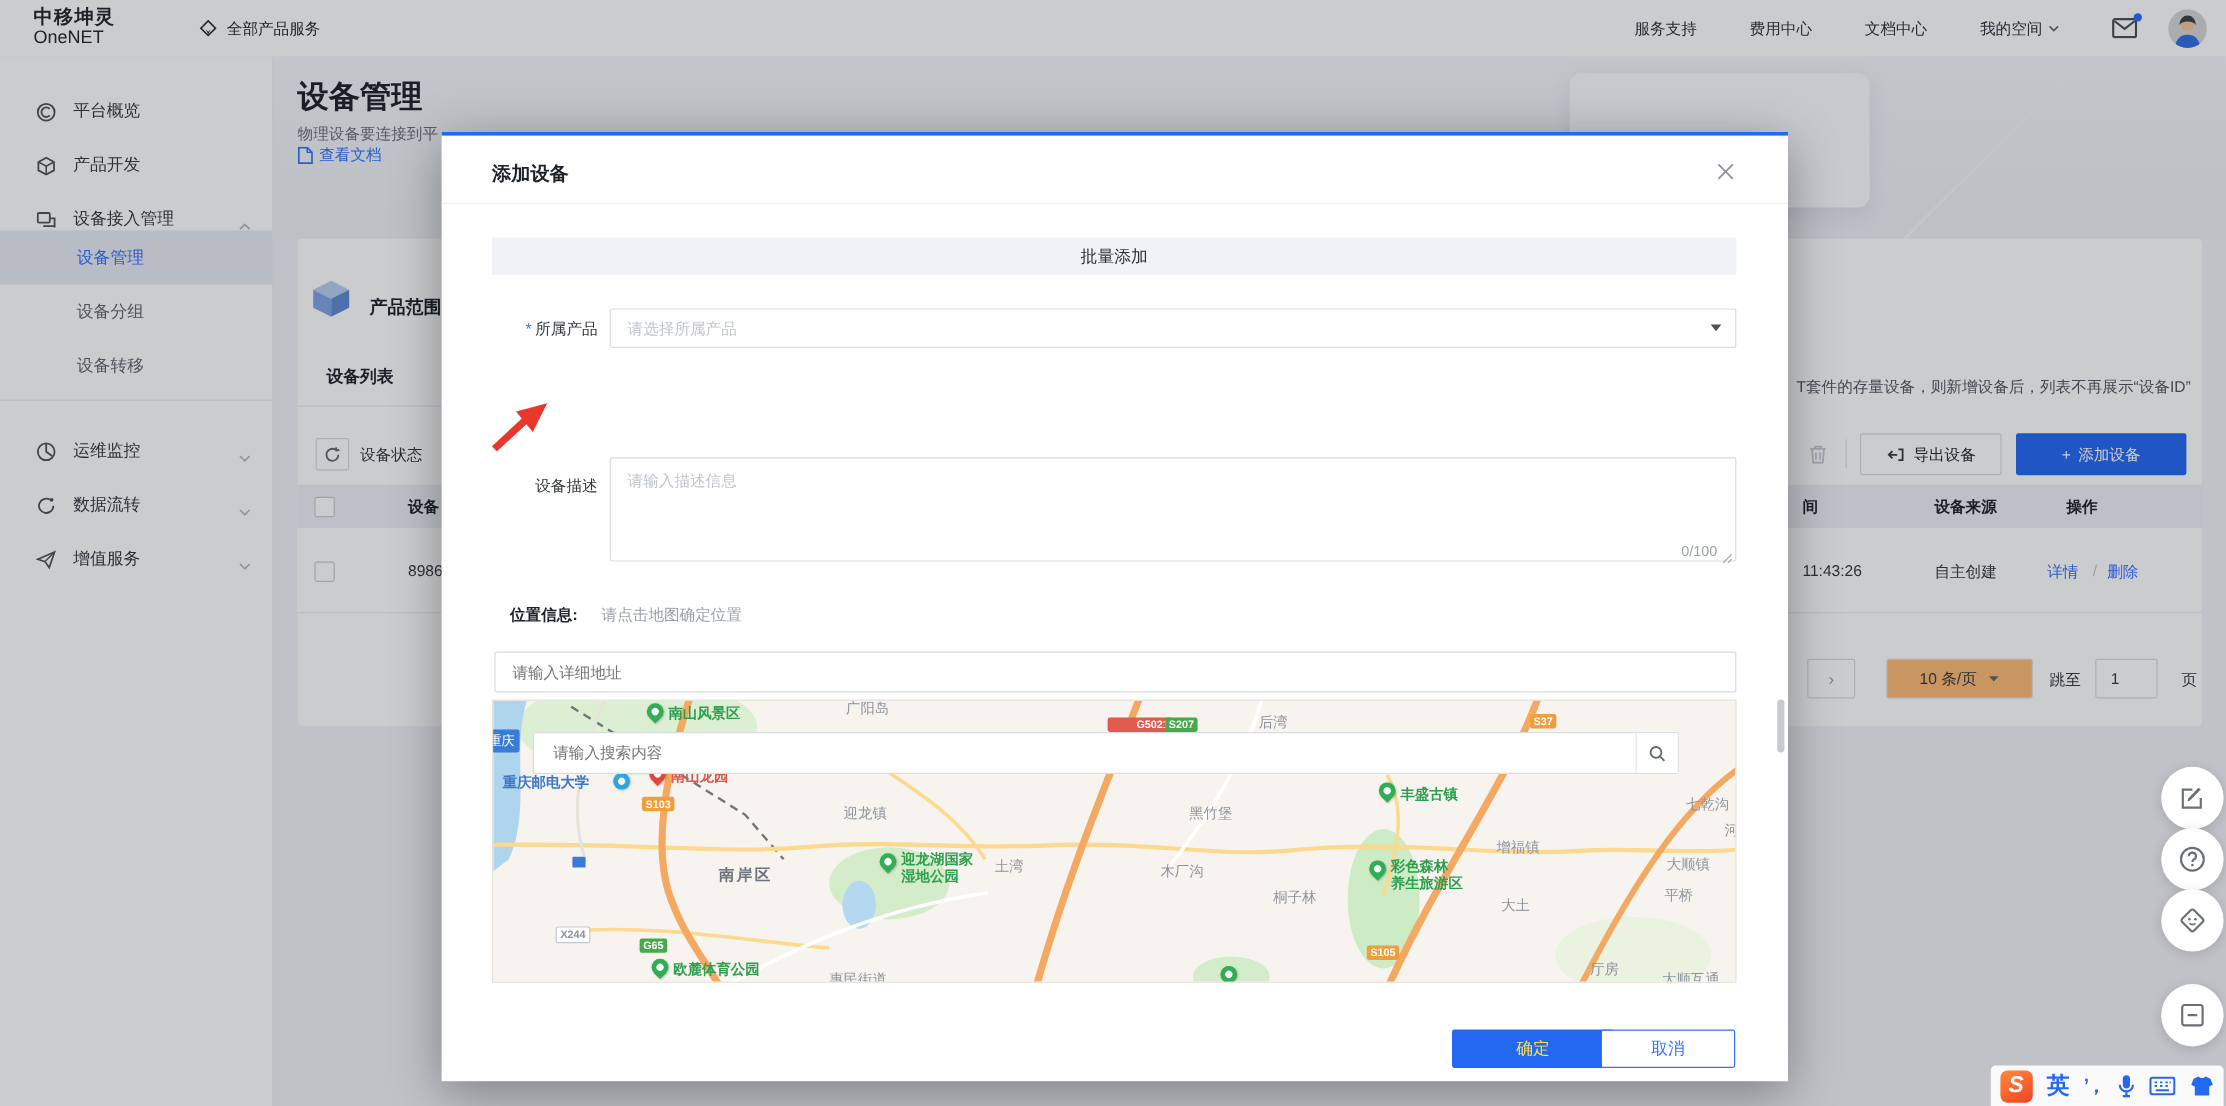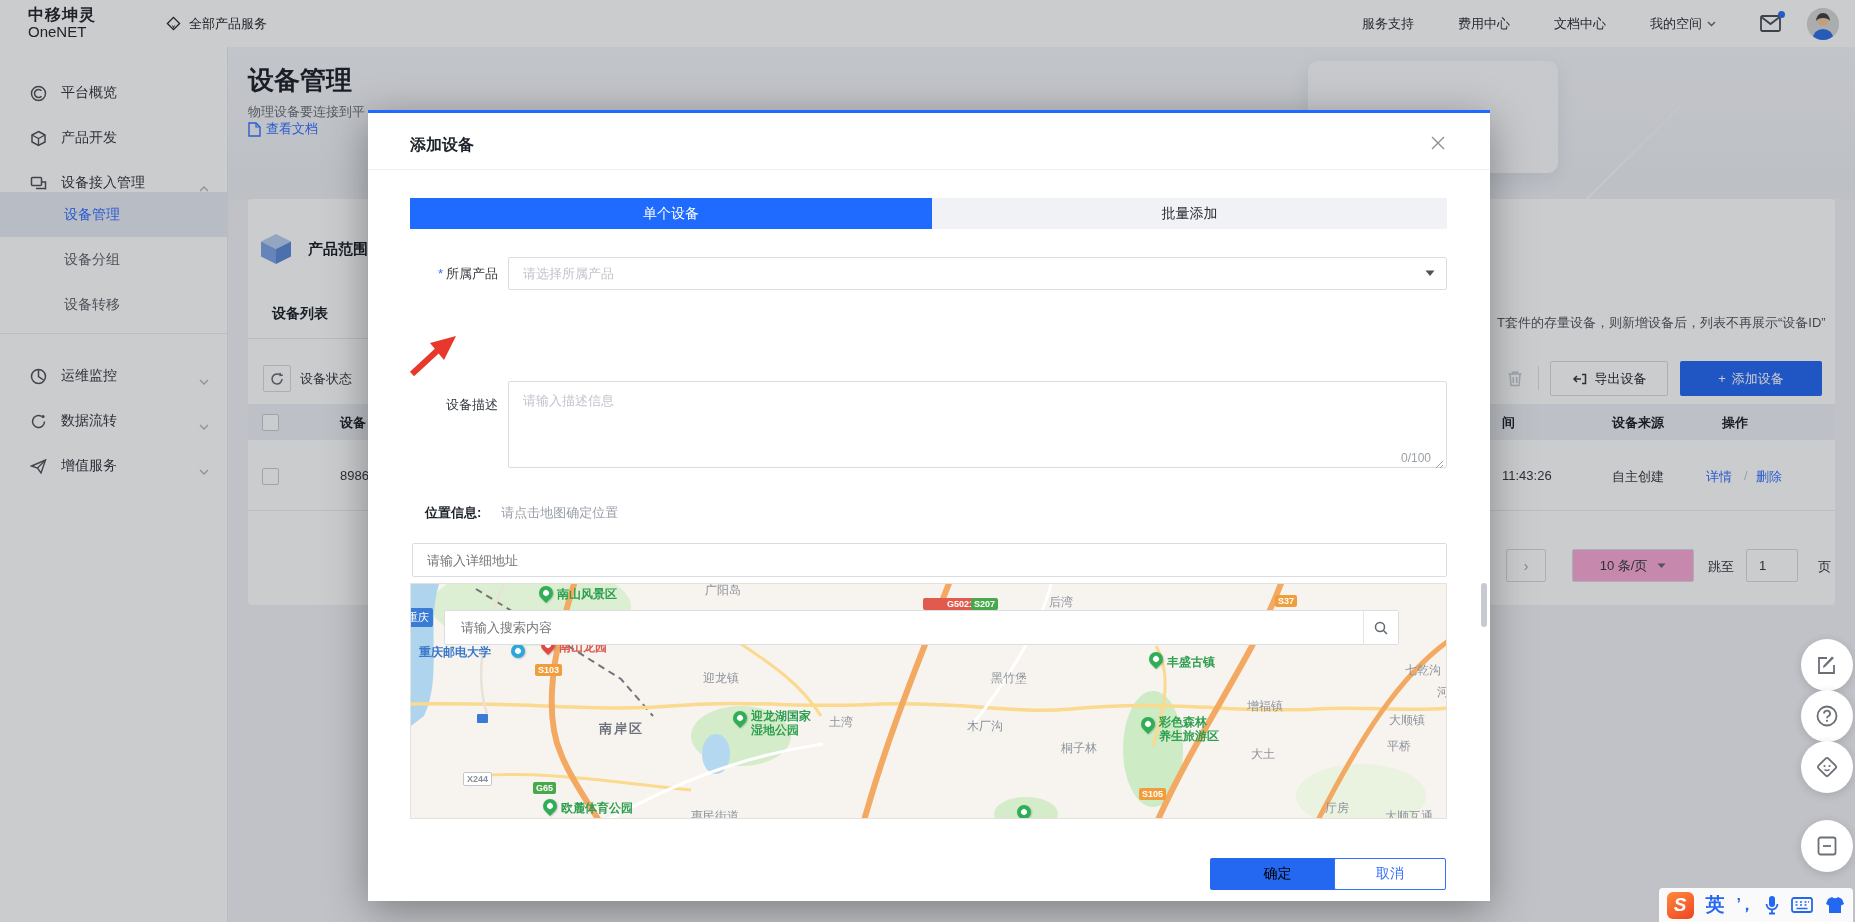--- a/index.html
+++ b/index.html
@@ -32,40 +32,40 @@
   .content{position:absolute;left:228px;top:47px;right:0;bottom:0;background:#f1f3f6;z-index:5;}
   .head-band{position:absolute;left:0;top:0;width:100%;height:152px;background:linear-gradient(180deg,#f4f6f9,#edf0f4);overflow:hidden;}
   .deco-a{position:absolute;left:1080px;top:14px;width:250px;height:112px;background:#fbfcfe;border-radius:10px;box-shadow:0 6px 18px rgba(90,110,140,.12);}
   .deco-b{position:absolute;left:1038px;top:96px;width:62px;height:42px;background:#f2f5f9;border-radius:6px;}
   .deco-c{position:absolute;left:1178px;top:100px;width:48px;height:30px;background:#d6e4f5;border-radius:4px;}
   .deco-line{position:absolute;background:linear-gradient(135deg,rgba(255,255,255,.0),rgba(255,255,255,.8));width:2px;height:220px;transform:rotate(45deg);}
   .page-title{position:absolute;left:20px;top:16px;font-size:26px;font-weight:700;color:#1d2129;}
   .page-sub{position:absolute;left:20px;top:56px;font-size:13px;color:#6a7077;white-space:nowrap;width:130px;overflow:hidden;}
   .doc-link{position:absolute;left:20px;top:73px;display:flex;align-items:center;gap:5px;font-size:13px;color:#3370ff;cursor:pointer;}
   .card{position:absolute;left:20px;top:152px;right:20px;height:406px;background:#fff;border-radius:4px;}
-  .scope{position:absolute;left:30px;top:185px;display:flex;align-items:center;gap:14px;}
+  .scope{position:absolute;left:30px;top:185px;display:flex;align-items:flex-end;gap:14px;}
   .scope-title{font-size:15px;font-weight:700;color:#1d2129;}
   .list-tab{position:absolute;left:44px;top:258px;font-size:14px;font-weight:700;color:#1d2129;cursor:pointer;}
   .tab-line{position:absolute;left:20px;top:291px;width:120px;height:1px;background:#e8eaee;}
   .refresh-box{position:absolute;left:35px;top:318px;width:28px;height:27px;border:1px solid #d8dbe0;border-radius:2px;background:#fff;display:flex;align-items:center;justify-content:center;cursor:pointer;box-sizing:border-box;}
   .status-filter{position:absolute;left:72px;top:323px;font-size:13px;color:#33373d;cursor:pointer;}
   .notice{position:absolute;left:1269px;top:267px;width:350px;font-size:13px;color:#53575e;}
   .trash-box{position:absolute;left:1272px;top:317px;width:30px;height:28px;display:flex;align-items:center;justify-content:center;cursor:default;}
   .tool-divider{position:absolute;left:1310px;top:319px;width:1px;height:24px;background:#dfe2e6;}
   .btn-export{position:absolute;left:1322px;top:314px;width:118px;height:35px;background:#fff;border:1px solid #d8dbe0;border-radius:2px;display:flex;align-items:center;justify-content:center;gap:8px;font-size:13px;color:#23262b;cursor:pointer;box-sizing:border-box;}
   .btn-add{position:absolute;left:1452px;top:314px;width:142px;height:35px;background:#2468f2;border-radius:2px;display:flex;align-items:center;justify-content:center;gap:6px;font-size:13px;color:#fff;cursor:pointer;}
   .thead{position:absolute;left:20px;top:357px;width:1587px;height:36px;background:#edf0f5;}
   .trow{position:absolute;left:20px;top:393px;width:1587px;height:70px;background:#fff;border-bottom:1px solid #ebedf0;}
   .cell{position:absolute;font-size:13px;color:#1d2129;white-space:nowrap;}
   .cell.h{font-weight:700;}
   .cell.gray{color:#33373d;}
   .cell.link{color:#3370ff;cursor:pointer;}
   .checkbox{position:absolute;width:15px;height:15px;border:1px solid #c7ccd4;border-radius:2px;background:#fff;cursor:pointer;}
   .pg-prev{position:absolute;left:1278px;top:502px;width:40px;height:33px;border:1px solid #d8dbe0;border-radius:2px;display:flex;align-items:center;justify-content:center;color:#9aa0a8;font-size:14px;background:#fff;cursor:pointer;box-sizing:border-box;}
-  .pg-size{position:absolute;left:1344px;top:502px;width:122px;height:33px;border:1px solid #d8dbe0;border-radius:2px;background:#f9a8d4;display:flex;align-items:center;justify-content:center;gap:10px;font-size:13px;color:#33373d;cursor:pointer;box-sizing:border-box;}
+  .pg-size{position:absolute;left:1344px;top:502px;width:122px;height:33px;border:1px solid #d8dbe0;border-radius:2px;background:#fdba74;display:flex;align-items:center;justify-content:center;gap:10px;font-size:13px;color:#33373d;cursor:pointer;box-sizing:border-box;}
   .pg-jump-label{position:absolute;left:1480px;top:511px;font-size:13px;color:#33373d;}
   .pg-input{position:absolute;left:1518px;top:502px;width:52px;height:33px;border:1px solid #d8dbe0;border-radius:2px;font-size:13px;color:#33373d;text-align:left;padding-left:12px;box-sizing:border-box;}
   .pg-unit{position:absolute;left:1590px;top:511px;font-size:13px;color:#33373d;}
 
   
   .overlay{position:absolute;inset:0;background:rgba(18,22,30,.22);z-index:40;}
 
   
   .modal{position:absolute;left:368px;top:110px;width:1122px;height:791px;background:#fff;border-top:3px solid #1f6bff;box-shadow:0 10px 40px rgba(0,0,0,.35);z-index:50;box-sizing:border-box;}
   .modal-title{position:absolute;left:42px;top:22px;font-size:16px;font-weight:700;color:#1d2129;}
@@ -112,21 +112,21 @@
   .mpin.blue{background:#2aa7dd;border-radius:50%;}
   .mpin.red{background:#e2483d;}
   .mbadge{position:absolute;font-size:9px;color:#fff;padding:1px 3px;border-radius:2px;font-weight:700;}
   .mbadge.red{background:#e05b4e;padding-left:24px;}
   .mbadge.green{background:#47a84c;}
   .mbadge.orange{background:#f09d3c;}
   .mbadge.white{background:#fff;color:#8a8f99;border:1px solid #c3c7cd;}
   .metro-badge{position:absolute;left:66px;top:130px;width:11px;height:9px;background:#3a7bd5;border-radius:1px;}
 
   
-  .btn-ok{position:absolute;left:842px;top:745px;width:135px;height:32px;background:#2468f2;border-radius:2px;color:#000000;font-size:14px;display:flex;align-items:center;justify-content:center;cursor:pointer;}
+  .btn-ok{position:absolute;left:842px;top:745px;width:135px;height:32px;background:#2468f2;border-radius:2px;color:#fde047;font-size:14px;display:flex;align-items:center;justify-content:center;cursor:pointer;}
   .btn-cancel{position:absolute;left:966px;top:745px;width:112px;height:32px;background:#fff;border:1px solid #3370ff;border-radius:2px;color:#3370ff;font-size:14px;display:flex;align-items:center;justify-content:center;cursor:pointer;box-sizing:border-box;}
 
   
   .annotation{position:absolute;left:406px;top:330px;z-index:60;}
 
   
   .float-btn{position:absolute;left:1801px;width:52px;height:52px;border-radius:50%;background:#fff;box-shadow:0 2px 10px rgba(0,0,0,.14);display:flex;align-items:center;justify-content:center;z-index:70;cursor:pointer;}
 
   
   .ime{position:absolute;right:2px;bottom:0;height:34px;display:flex;align-items:center;gap:12px;padding:0 8px;background:rgba(255,255,255,.92);border-radius:4px 4px 0 0;z-index:80;}
@@ -331,21 +331,20 @@
   <section class="modal">
     <div class="modal-title">添加设备</div>
     <div class="modal-close">
       <svg width="16" height="16" viewBox="0 0 16 16">
           <path d="M2 2 L14 14 M14 2 L2 14" stroke="#8a8f99" stroke-width="1.4"></path>
         </svg>
     </div>
     <div class="modal-divider"></div>
 
     <div class="mtabs">
-      <div class="mtab on">单个设备</div>
       <div class="mtab off">批量添加</div>
     </div>
 
     <div class="frow" style="top:144px;height:33px;">
       <span class="flabel"><span class="req">*</span><span>所属产品</span></span>
       <span class="fctrl">
         <input class="tinput" readonly="" placeholder="请选择所属产品" style="">
         <svg class="sel-caret" width="10" height="7" viewBox="0 0 10 7">
             <path d="M0.5 0.5 L5 6 L9.5 0.5" fill="#4e5358"></path>
           </svg>

